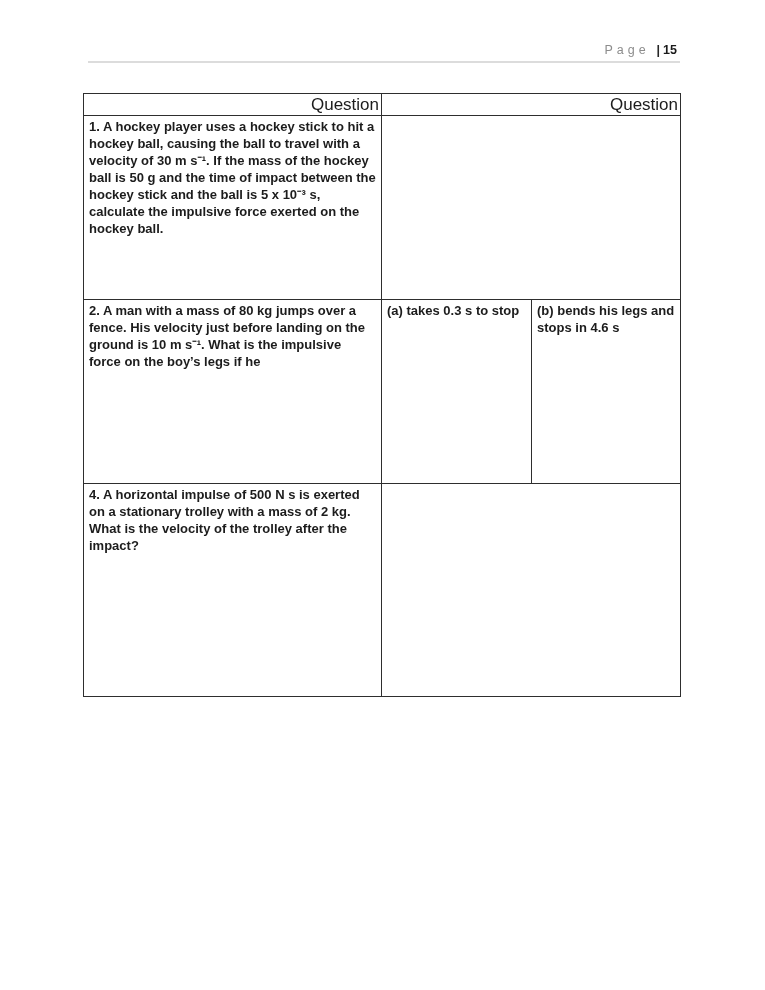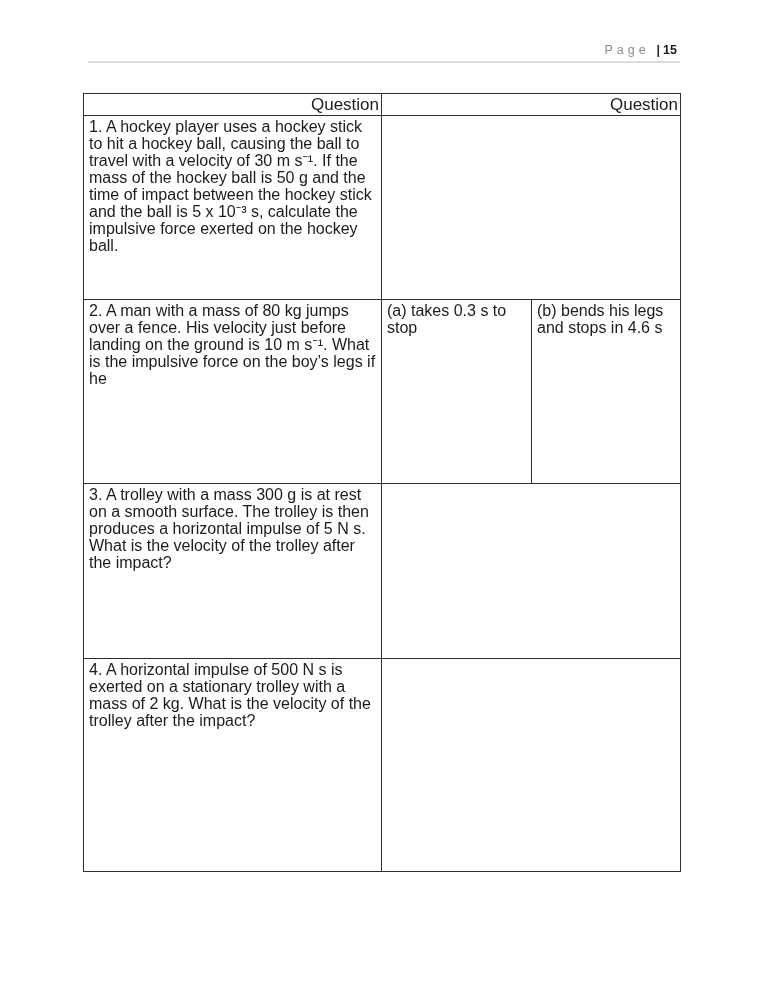--- a/index.html
+++ b/index.html
@@ -51,26 +51,27 @@
     left: 83px;
     top: 93px;
     width: 597px;
     border-collapse: collapse;
     table-layout: fixed;
   }
   .qs-table th,
   .qs-table td {
     border: 1px solid #2e2e2e;
     vertical-align: top;
-    font-size: 16px;
+    font-size: 13px;
     line-height: 17px;
     color: #1c1c1c;
     padding: 2px 5px 2px 5px;
     overflow: hidden;
     word-wrap: break-word;
+    font-weight: bold;
   }
   .qs-table th {
     text-align: right;
     font-weight: normal;
     padding: 2px;
     font-size: 17px;
   }
 </style>
 </head>
 <body>
@@ -100,24 +101,20 @@
       <td>1. A hockey player uses a hockey stick to hit a hockey ball, causing the ball to travel with a velocity of 30 m s⁻¹. If the mass of the hockey ball is 50 g and the time of impact between the hockey stick and the ball is 5 x 10⁻³ s, calculate the impulsive force exerted on the hockey ball.</td>
       <td colspan="2"></td>
     </tr>
 
     <tr style="height:184px">
       <td>2. A man with a mass of 80 kg jumps over a fence. His velocity just before landing on the ground is 10 m s⁻¹. What is the impulsive force on the boy’s legs if he</td>
       <td>(a) takes 0.3 s to stop</td>
       <td>(b) bends his legs and stops in 4.6 s</td>
     </tr>
 
-    <tr style="height:175px">
-      <td>3. A trolley with a mass 300 g is at rest on a smooth surface. The trolley is then produces a horizontal impulse of 5 N s. What is the velocity of the trolley after the impact?</td>
-      <td colspan="2"></td>
-    </tr>
 
     <tr style="height:213px">
       <td>4. A horizontal impulse of 500 N s is exerted on a stationary trolley with a mass of 2 kg. What is the velocity of the trolley after the impact?</td>
       <td colspan="2"></td>
     </tr>
   </tbody>
     </table>
 
 </div>
 

